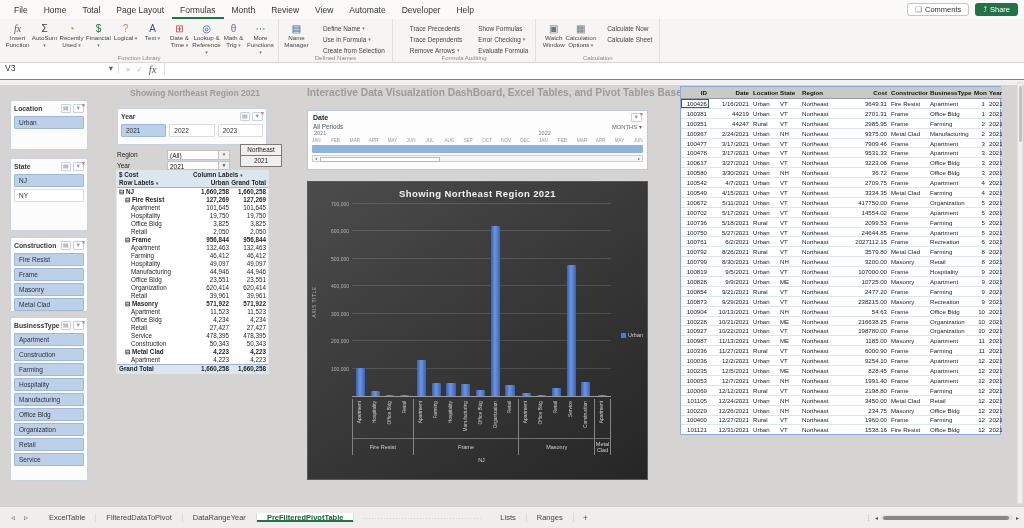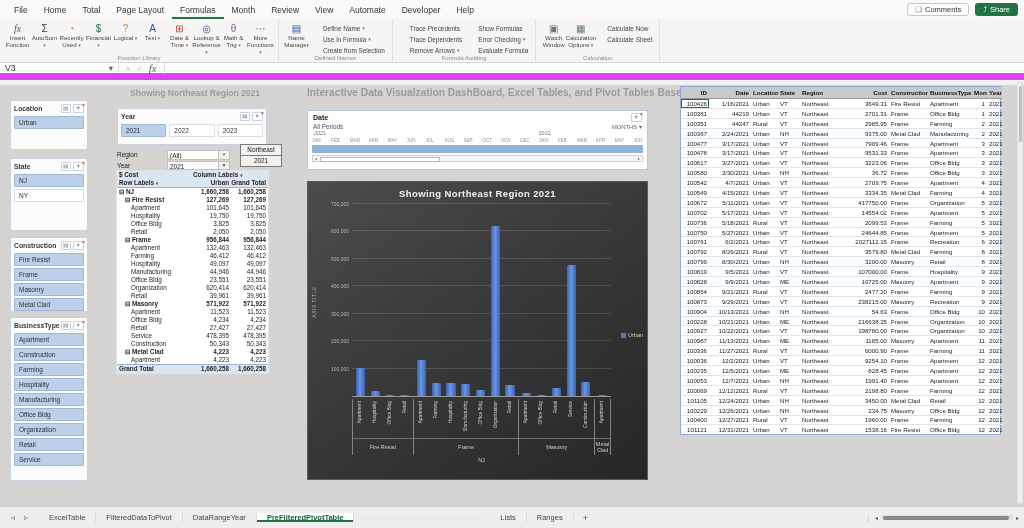--- a/index.html
+++ b/index.html
@@ -29,22 +29,22 @@
   .blbl{font-size:6.2px;line-height:6.8px;color:#444;text-align:center}
   .dd{font-size:5px;color:#777}
   .smallstack{display:flex;flex-direction:column;justify-content:flex-start;gap:3px;padding:3px 3px}
   .smallbtn{display:flex;align-items:center;gap:2px;font-size:6.4px;color:#444;white-space:nowrap}
   .smallbtn .ic{width:8px;height:8px;font-size:7px;display:flex;align-items:center;justify-content:center}
   .gi-dark{color:#3b3a39}.gi-blue{color:#2b579a}.gi-green{color:#217346}.gi-amber{color:#c19138}
   .gi-red{color:#b3443f}.gi-purple{color:#7b5aa6}.gi-slate{color:#69797e}
   .gi-gray{color:#b5b3b1}.gi-gray2{color:#666}.gi-bluef{color:#2b579a}.gi-white{color:#fff}
   .gi-fx{font-style:italic;font-family:"Liberation Serif",serif;color:#5a5a5a;font-size:11px}
   
-  .fbar{position:absolute;top:63px;left:0;right:0;height:17px;background:#fff;border-bottom:7px solid #d946ef;
-        display:flex;align-items:center;box-sizing:border-box}
+  .fbar{position:absolute;top:63px;left:0;right:0;height:17px;background:#fff;border-bottom:1px solid #d946ef;
+        display:flex;align-items:flex-start;box-sizing:border-box}
   .namebox{width:108px;display:flex;align-items:center;justify-content:space-between;padding:0 5px;
         border-right:1px solid #e0dedc;color:#333;font-size:8.5px}
   .fbicons{display:flex;align-items:center;gap:6px;padding:0 7px;border-right:1px solid #e0dedc;font-size:7.5px}
   .ftext{flex:1;display:flex;align-items:center;padding:0 6px;color:#333;font-size:8.5px;white-space:nowrap;overflow:hidden}
   
   .sheet{position:absolute;top:80px;left:0;right:0;bottom:22px;background:#d6d4d2;overflow:hidden}
   .sheet-topstrip{position:absolute;top:0;left:0;right:0;height:5px;background:#f3f1ef}
   .pivot-heading{position:absolute;left:100px;top:8px;width:190px;text-align:center;font-size:8.5px;
         font-weight:700;color:#9b9b9b}
   .dash-heading{position:absolute;left:307px;top:7px;width:341px;text-align:center;font-size:10.2px;

